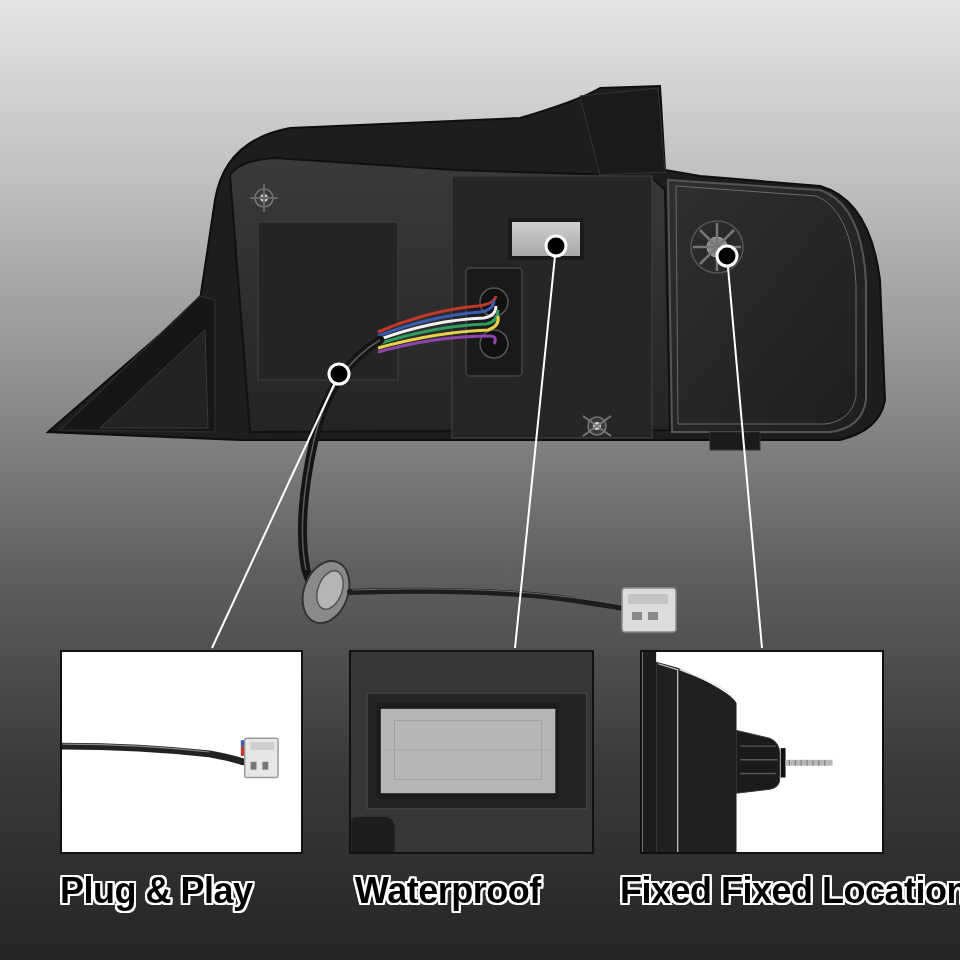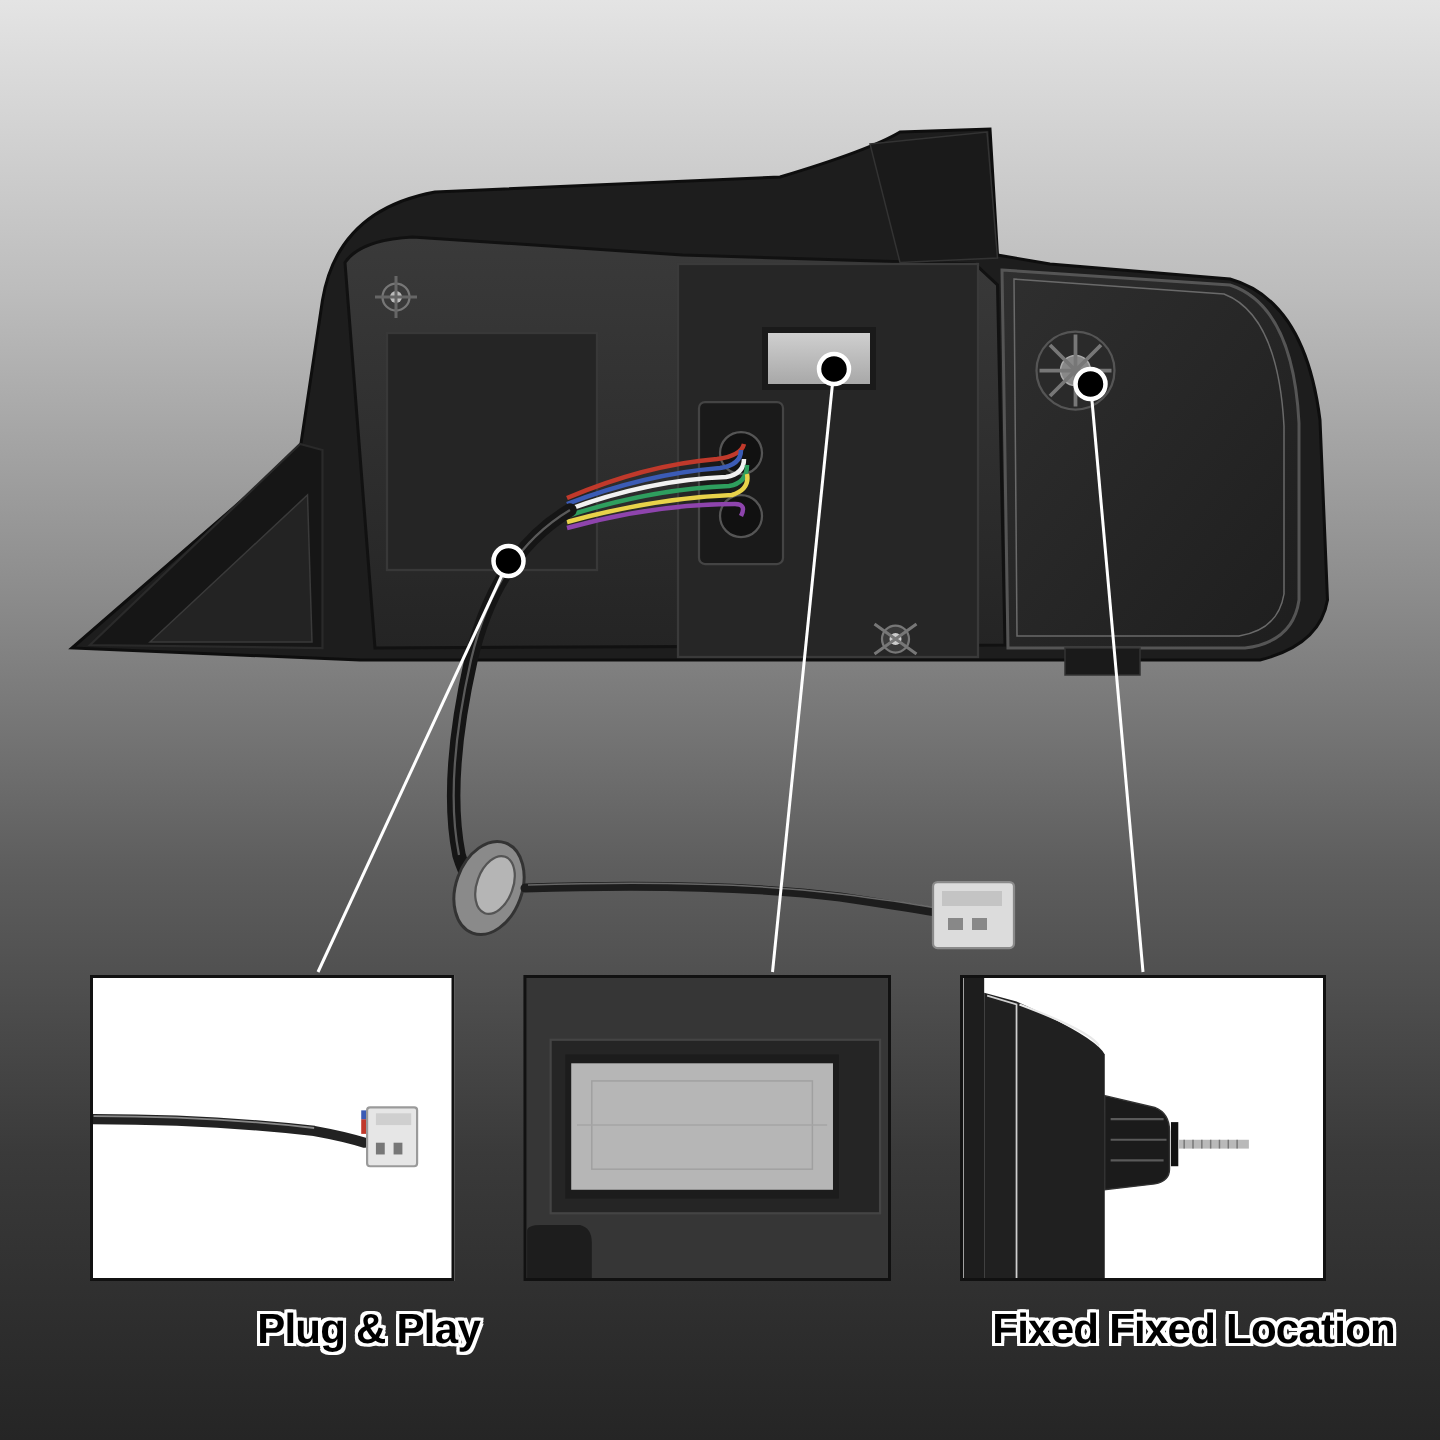--- a/index.html
+++ b/index.html
@@ -20,24 +20,24 @@
   }
   .panel svg { width: 100%; height: 100%; display: block; }
   .panel.p1 { left: 60px; width: 243px; background: #ffffff; }
   .panel.p2 { left: 349px; width: 245px; background: #3a3a3a; }
   .panel.p3 { left: 640px; width: 244px; background: #ffffff; }
   .caption {
     position: absolute;
     top: 870px;
     height: 40px;
     font-weight: bold;
-    font-size: 28px;
+    font-size: 36px;
     color: #000;
     letter-spacing: -0.5px;
-    text-align: right;
+    text-align: left;
     -webkit-text-stroke: 0px;
     text-shadow:
       -2px -2px 0 #fff, 2px -2px 0 #fff, -2px 2px 0 #fff, 2px 2px 0 #fff,
       0 -2px 0 #fff, 0 2px 0 #fff, -2px 0 0 #fff, 2px 0 0 #fff,
       -1px -2px 0 #fff, 1px 2px 0 #fff, -2px 1px 0 #fff, 2px -1px 0 #fff;
     white-space: nowrap;
   }
   .caption.c1 { left: 60px; width: 260px; }
   .caption.c2 { left: 355px; width: 250px; }
   .caption.c3 { left: 620px; width: 310px; }
@@ -181,15 +181,16 @@
       <path d="M38,18 Q86,36 92,46" fill="none" stroke="#e8e8e8" stroke-width="1.5"></path>
       <path d="M96,80 L130,88 Q140,92 140,104 L140,130 Q140,138 130,140 L96,144 Z" fill="#1b1b1b" stroke="#333"></path>
       <path d="M100,96 L136,96 M100,110 L138,110 M100,124 L136,124" stroke="#5a5a5a" stroke-width="1.5"></path>
       <rect x="141" y="98" width="5" height="30" fill="#111"></rect>
       <rect x="146" y="110" width="48" height="6" fill="#b9b9b9"></rect>
       <path d="M150,110 L150,116 M156,110 L156,116 M162,110 L162,116 M168,110 L168,116 M174,110 L174,116 M180,110 L180,116 M186,110 L186,116" stroke="#777" stroke-width="1"></path>
     </svg>
   </div>
 
   <div class="caption c1">Plug &amp; Play</div>
+  <div class="caption c2">Waterproof</div>
   <div class="caption c3">Fixed Fixed Location</div>
 
 </div>
 
 </body></html>

